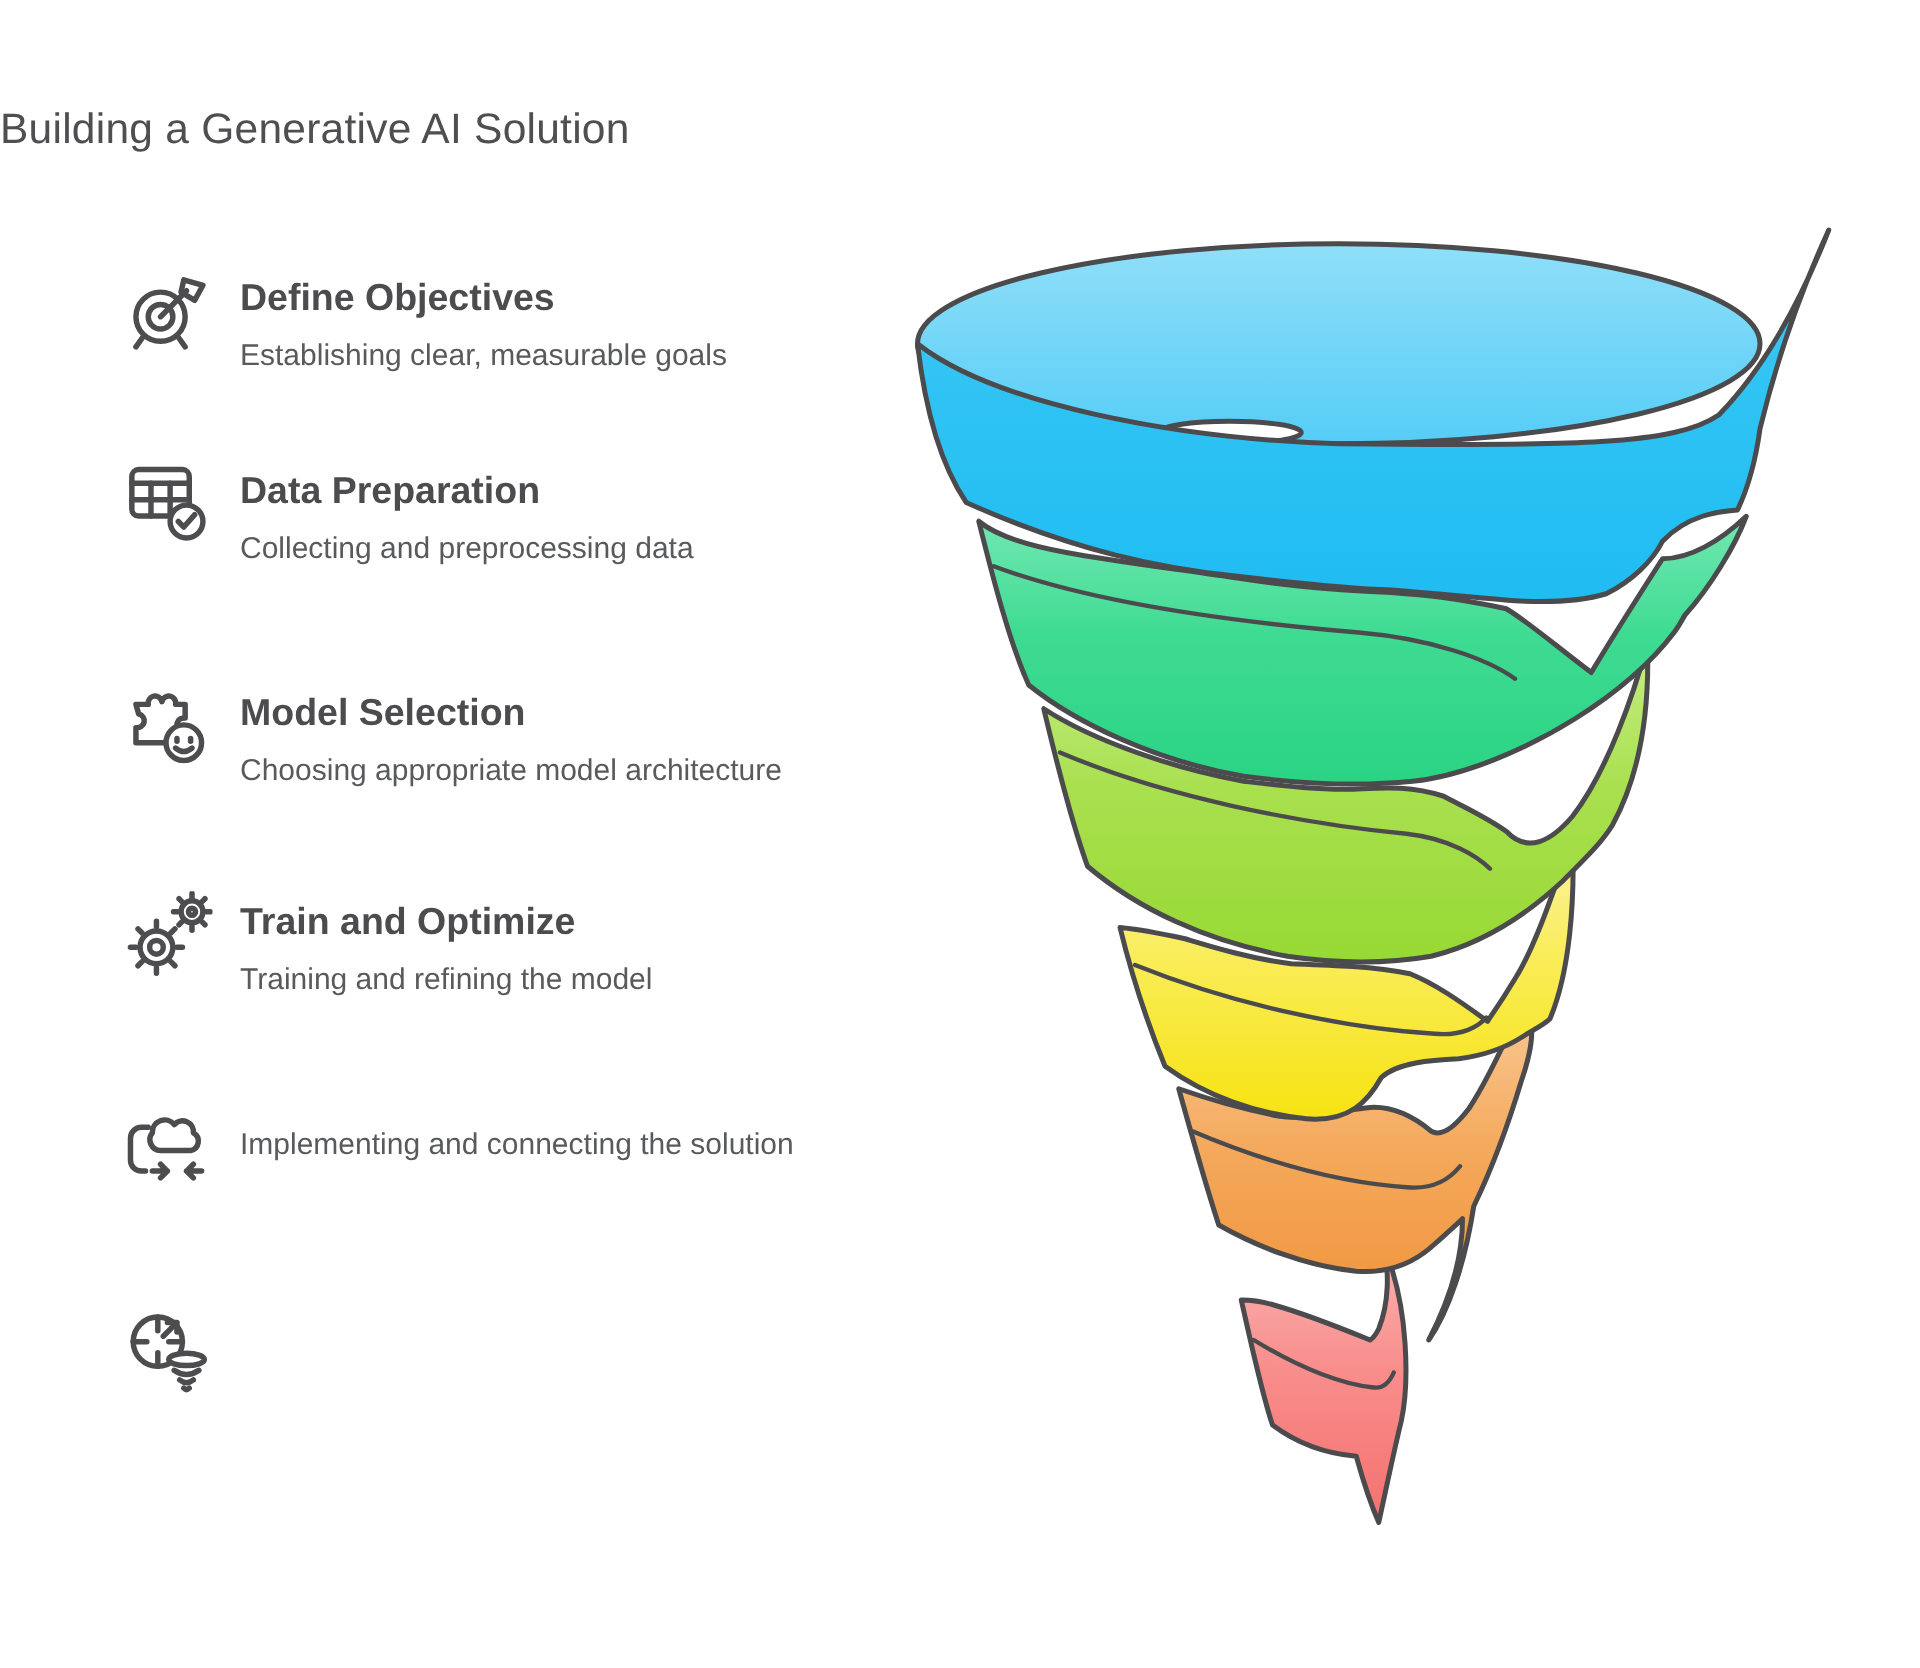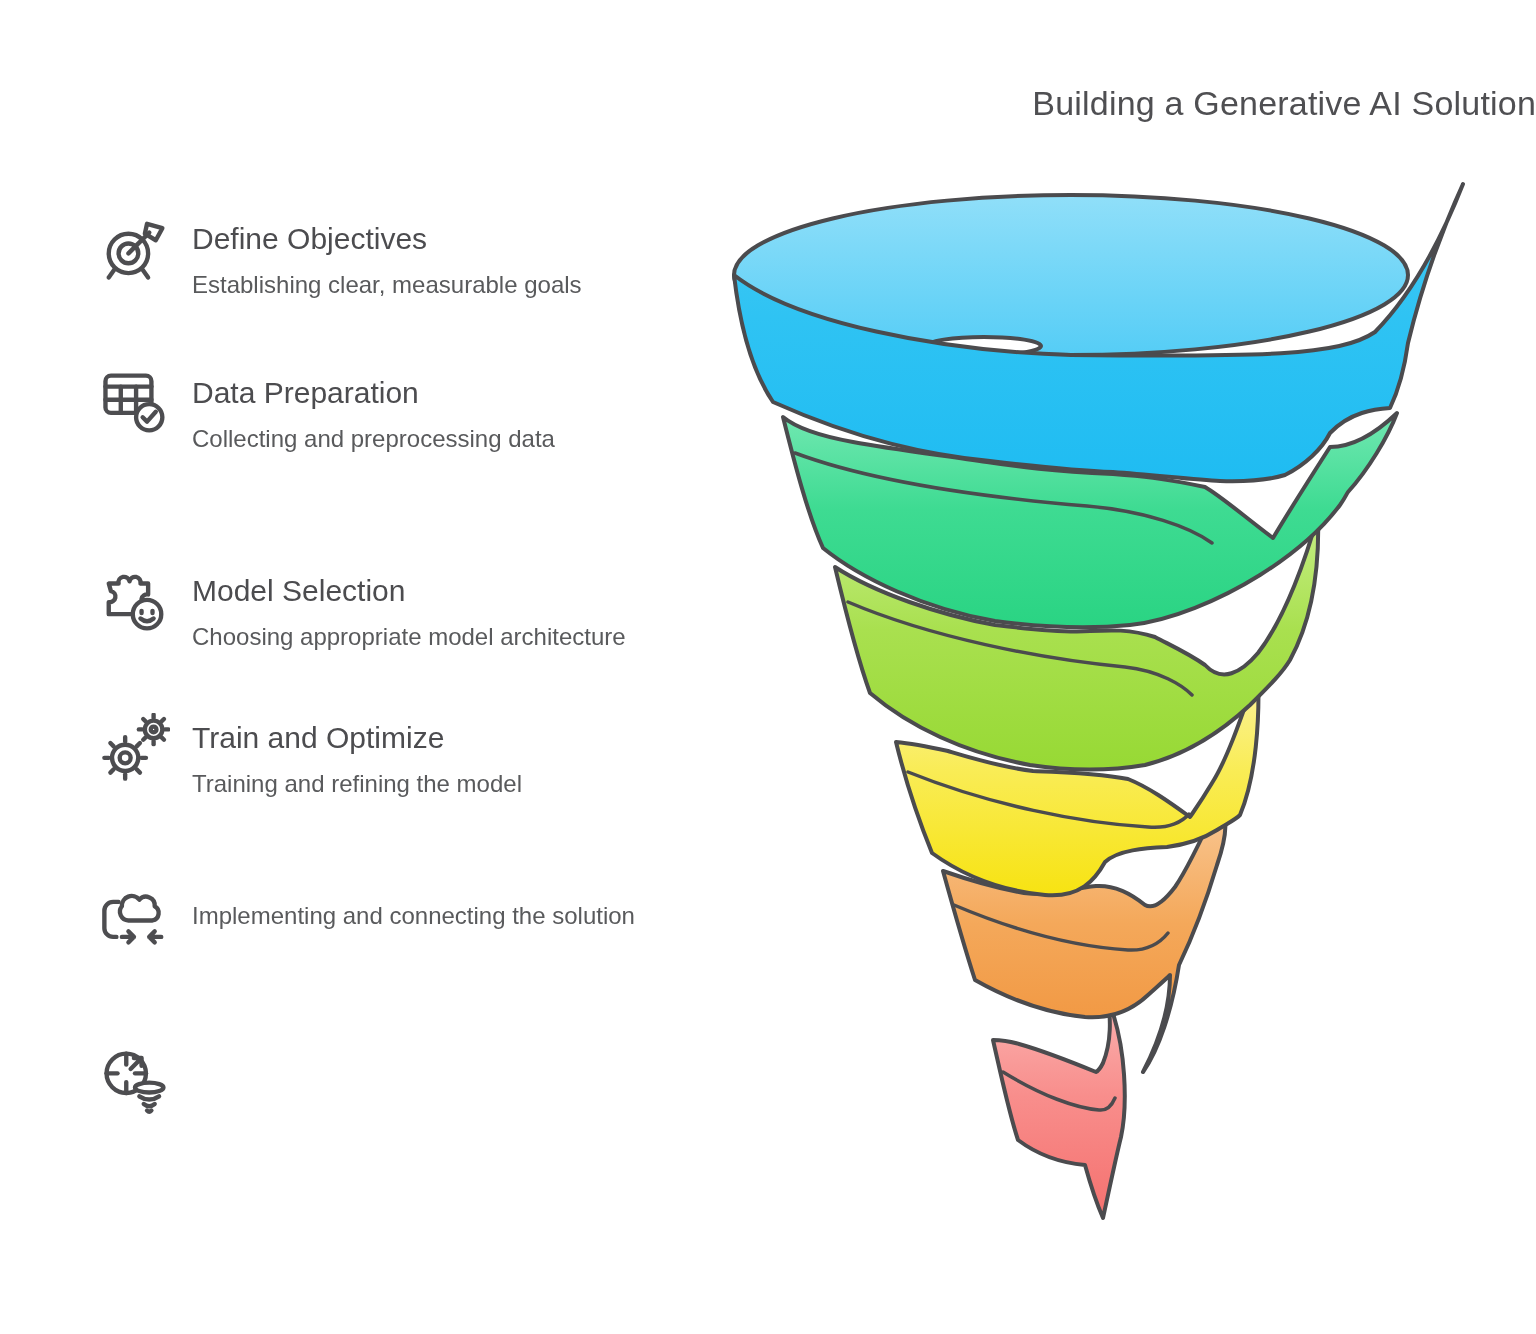--- a/index.html
+++ b/index.html
@@ -1,32 +1,32 @@
 <!DOCTYPE html>
 <html><head>
 <meta charset="utf-8">
 <style>
   html,body{margin:0;padding:0;}
   body{
     width:1536px;height:1334px;position:relative;background:#ffffff;
     font-family:"Liberation Sans","DejaVu Sans",sans-serif;overflow:hidden;
   }
   .page-title{
-    position:absolute;top:84px;left:0;width:1536px;text-align:right;
+    position:absolute;top:84px;left:0;width:1536px;text-align:left;
     font-size:34px;font-weight:400;color:#4f4f52;letter-spacing:0.2px;
   }
   .steps{position:absolute;left:100px;top:0;width:600px;}
   .step{position:absolute;left:0;width:600px;}
   .step .icon{
     position:absolute;left:0;top:-8px;width:70px;height:70px;
   }
   .step .icon svg{width:70px;height:70px;}
   .step .texts{margin-left:92px;}
   .step-title{
-    font-size:30px;font-weight:400;color:#4c4c4f;line-height:1.15;
+    font-size:30px;font-weight:700;color:#4c4c4f;line-height:1.15;
   }
   .step-desc{
     margin-top:12px;font-size:24px;font-weight:400;color:#595a5c;
     line-height:1.32;max-width:480px;
   }
   .funnel-wrap{position:absolute;left:700px;top:165px;width:800px;height:1090px;}
   .ic{stroke:#4d4d50;stroke-width:4;fill:none;stroke-linecap:round;stroke-linejoin:round;}
   .band{stroke:#4b4b4e;stroke-width:4;stroke-linejoin:round;}
   .fold{stroke:#4b4b4e;stroke-width:3.5;fill:none;stroke-linecap:round;}
 </style>
@@ -69,21 +69,21 @@
           <path d="M 39 45 L 43 49 L 51 40"></path>
         </g>
       </svg>
     </span>
     <div class="texts">
       <div class="step-title">Data Preparation</div>
       <div class="step-desc">Collecting and preprocessing data</div>
     </div>
   </div>
 
-  <div class="step" style="top:574px">
+  <div class="step" style="top:554px">
     <span class="icon">
       <svg viewBox="0 0 64 64">
         <g class="ic">
           <path d="M 8 16 H 17 A 5 5 0 0 1 27 14 A 5 5 0 0 1 37 16 H 44 V 26 A 5 5 0 0 0 42 36 V 44 H 8 V 33 A 5 5 0 0 0 10 23 Z"></path>
           <circle cx="43" cy="44" r="13" fill="#ffffff"></circle>
           <path d="M 38 41 L 38 43"></path>
           <path d="M 48 41 L 48 43"></path>
           <path d="M 37 48 Q 43 53 49 48"></path>
         </g>
       </svg>

